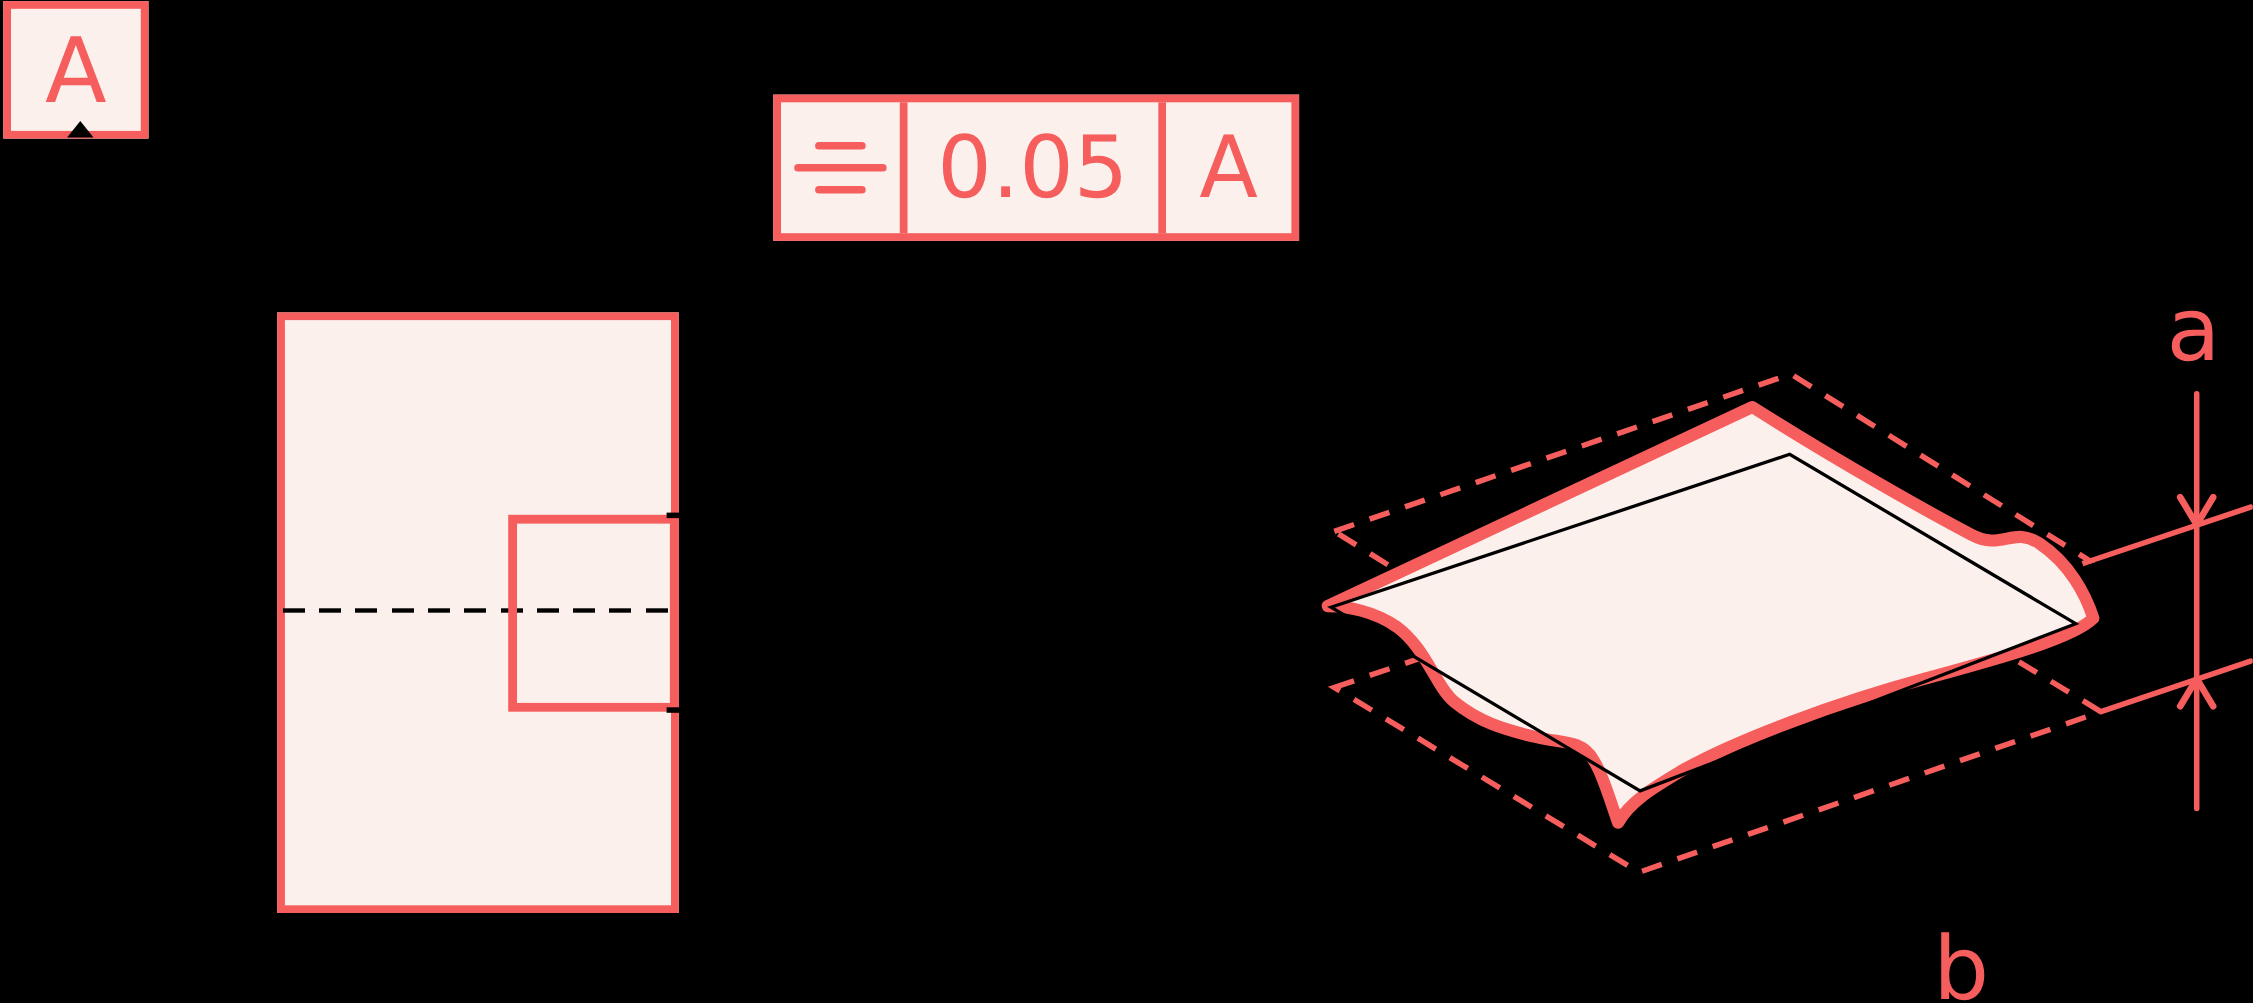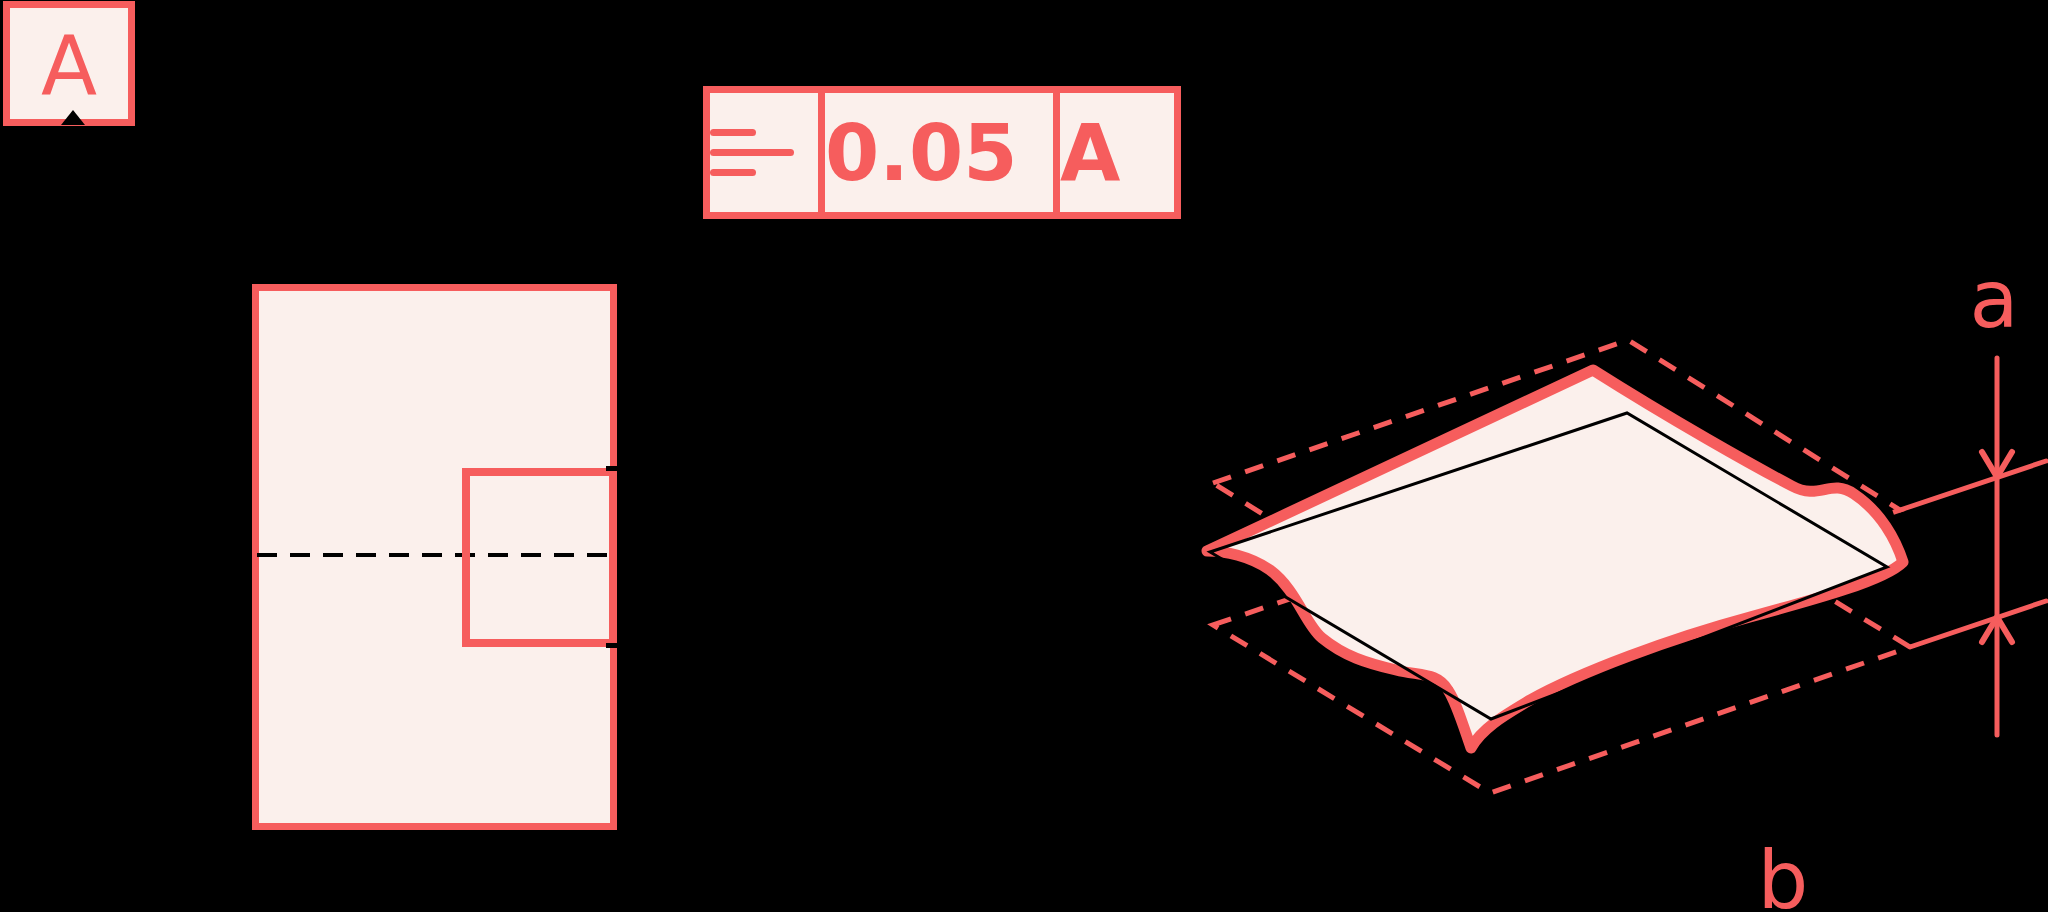--- a/index.html
+++ b/index.html
@@ -13,21 +13,21 @@
     display:flex;align-items:center;justify-content:center;}
   .datum-box .letter{color:#f65d5d;font-size:82px;line-height:1;transform:translateY(2px);}
   .datum-triangle{position:absolute;left:51px;bottom:-6px;width:0;height:0;
     border-left:12px solid transparent;border-right:12px solid transparent;
     border-bottom:15px solid #000;}
 
   
   .fcf{position:absolute;left:703px;top:86px;height:133px;box-sizing:border-box;
     border:7px solid #f65d5d;background:#fbf0ec;display:flex;}
   .fcf-cell{box-sizing:border-box;height:100%;display:flex;flex-direction:column;
-    align-items:flex-start;justify-content:center;font-weight:bold;}
+    align-items:center;justify-content:center;}
   .fcf-cell.sym{width:115px;border-right:7px solid #f65d5d;gap:13px;}
   .fcf-cell.val{width:235px;border-right:7px solid #f65d5d;}
   .fcf-cell.dat{width:114px;}
   .fcf-text{color:#f65d5d;font-size:78px;line-height:1;}
   .sym-line{height:7px;border-radius:4px;background:#f65d5d;}
   .sym-line.s{width:46px;}
   .sym-line.l{width:84px;}
 
   
   .part-view{position:absolute;left:252px;top:284px;width:365px;height:546px;

